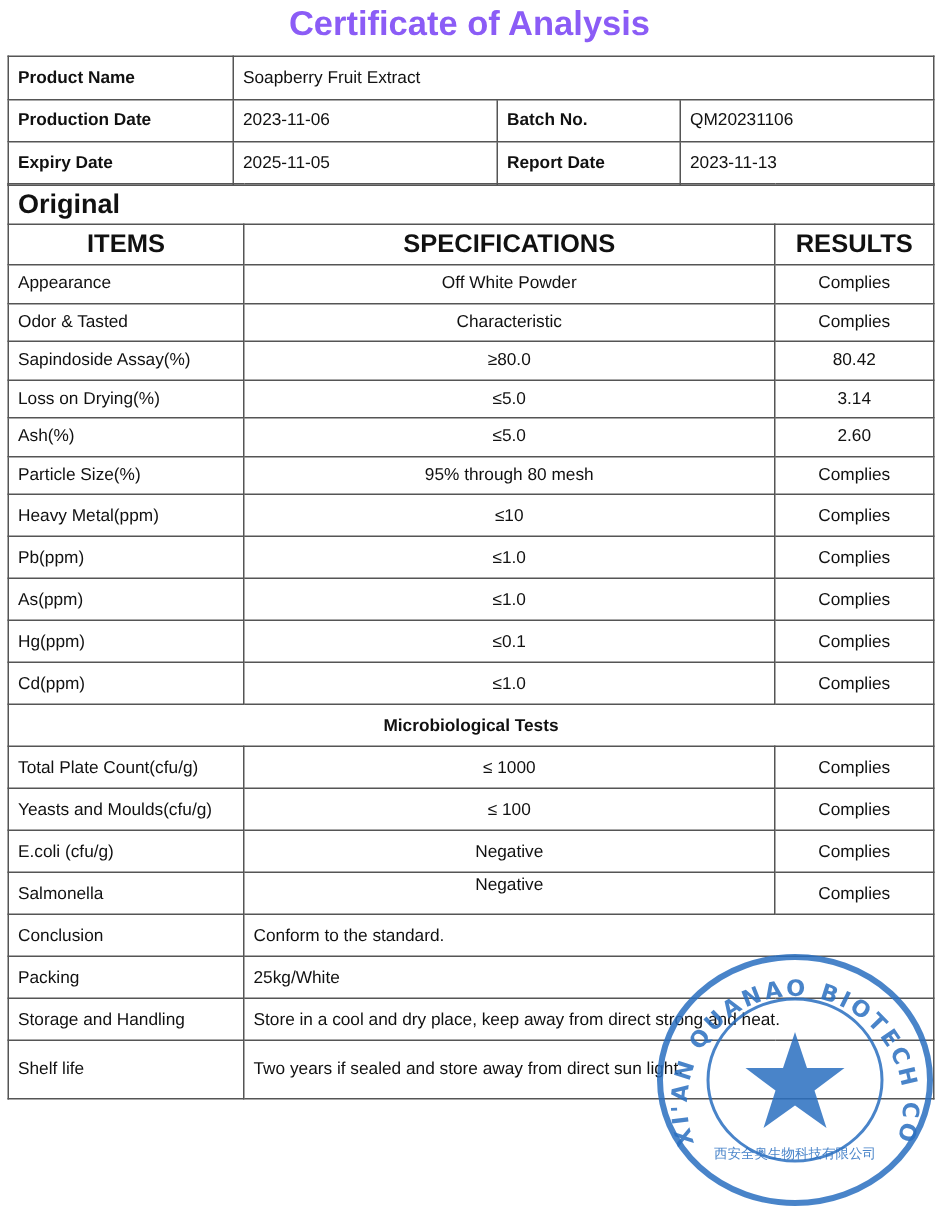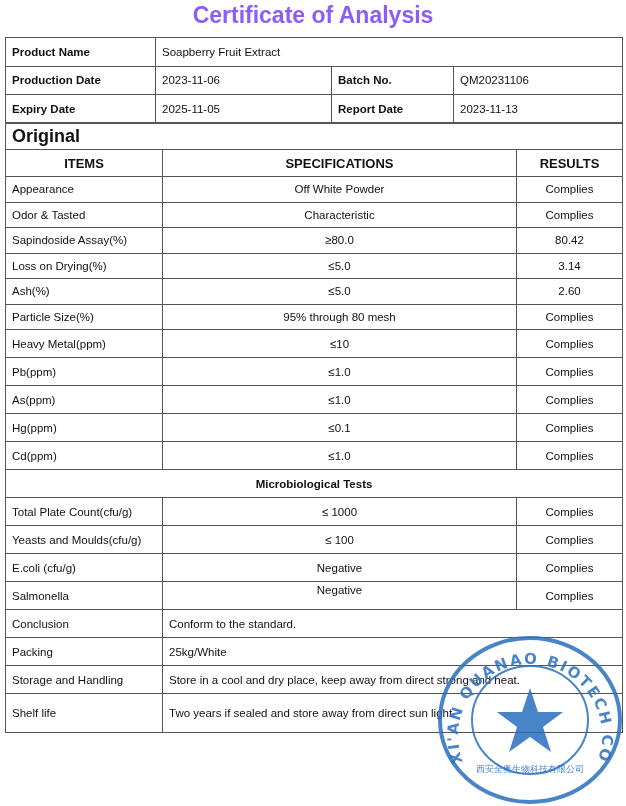--- a/index.html
+++ b/index.html
@@ -9,21 +9,21 @@
       position: absolute; left: 0; top: 0; width: 626px; height: 32px;
       text-align: center; font-size: 23px; font-weight: bold; line-height: 30px; color: #8b5cf6;
     }
     table { border-collapse: collapse; position: absolute; left: 5px; width: 617px; table-layout: fixed; }
     td { border: 1.3px solid #555; font-size: 11.5px; padding: 0 6px; vertical-align: middle; }
     .lbl { font-weight: bold; }
     .c { text-align: center; }
     .head-table { top: 37px; }
     .head-table tr { height: 28.5px; }
     .sec-title { font-weight: bold; font-size: 18px; }
-    .col-head { font-weight: bold; text-align: center; font-size: 13px; }
+    .col-head { font-weight: bold; text-align: center; font-size: 17px; }
     .section-row td { text-align: center; font-weight: bold; font-size: 11.5px; }
     .items-table { top: 122px; }
     .salmonella-spec { vertical-align: top; padding-top: 2px; }
     .sig { position: absolute; top: 767px; font-size: 11.5px; margin-top: 43px; }
     .stamp { position: absolute; left: 433px; top: 632px; width: 190px; height: 172px; pointer-events: none; }
   </style>
 </head>
 <body>
 
 <div class="title">Certificate of Analysis</div>

